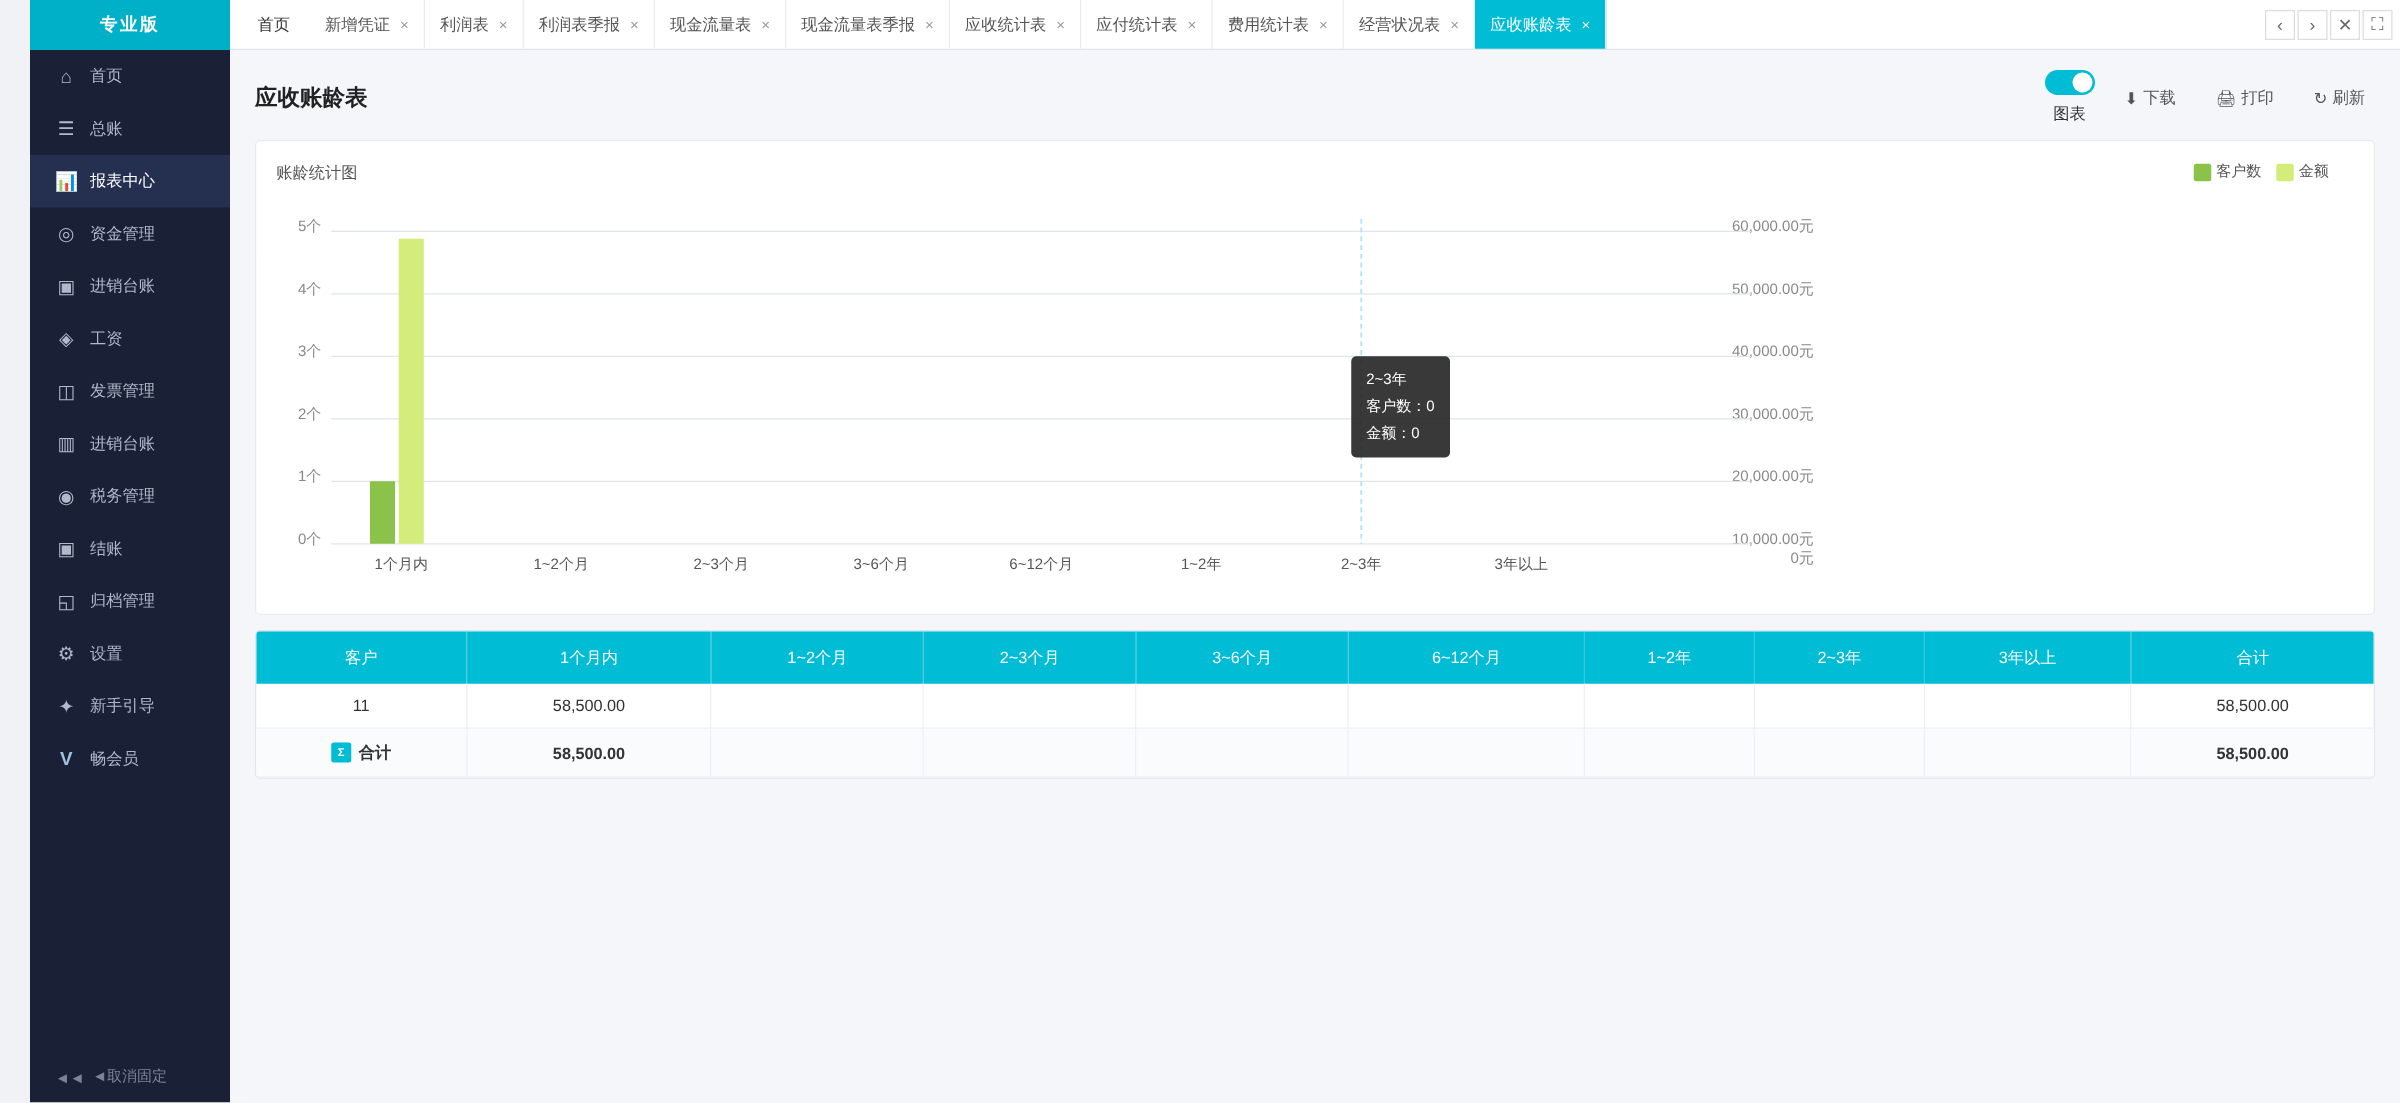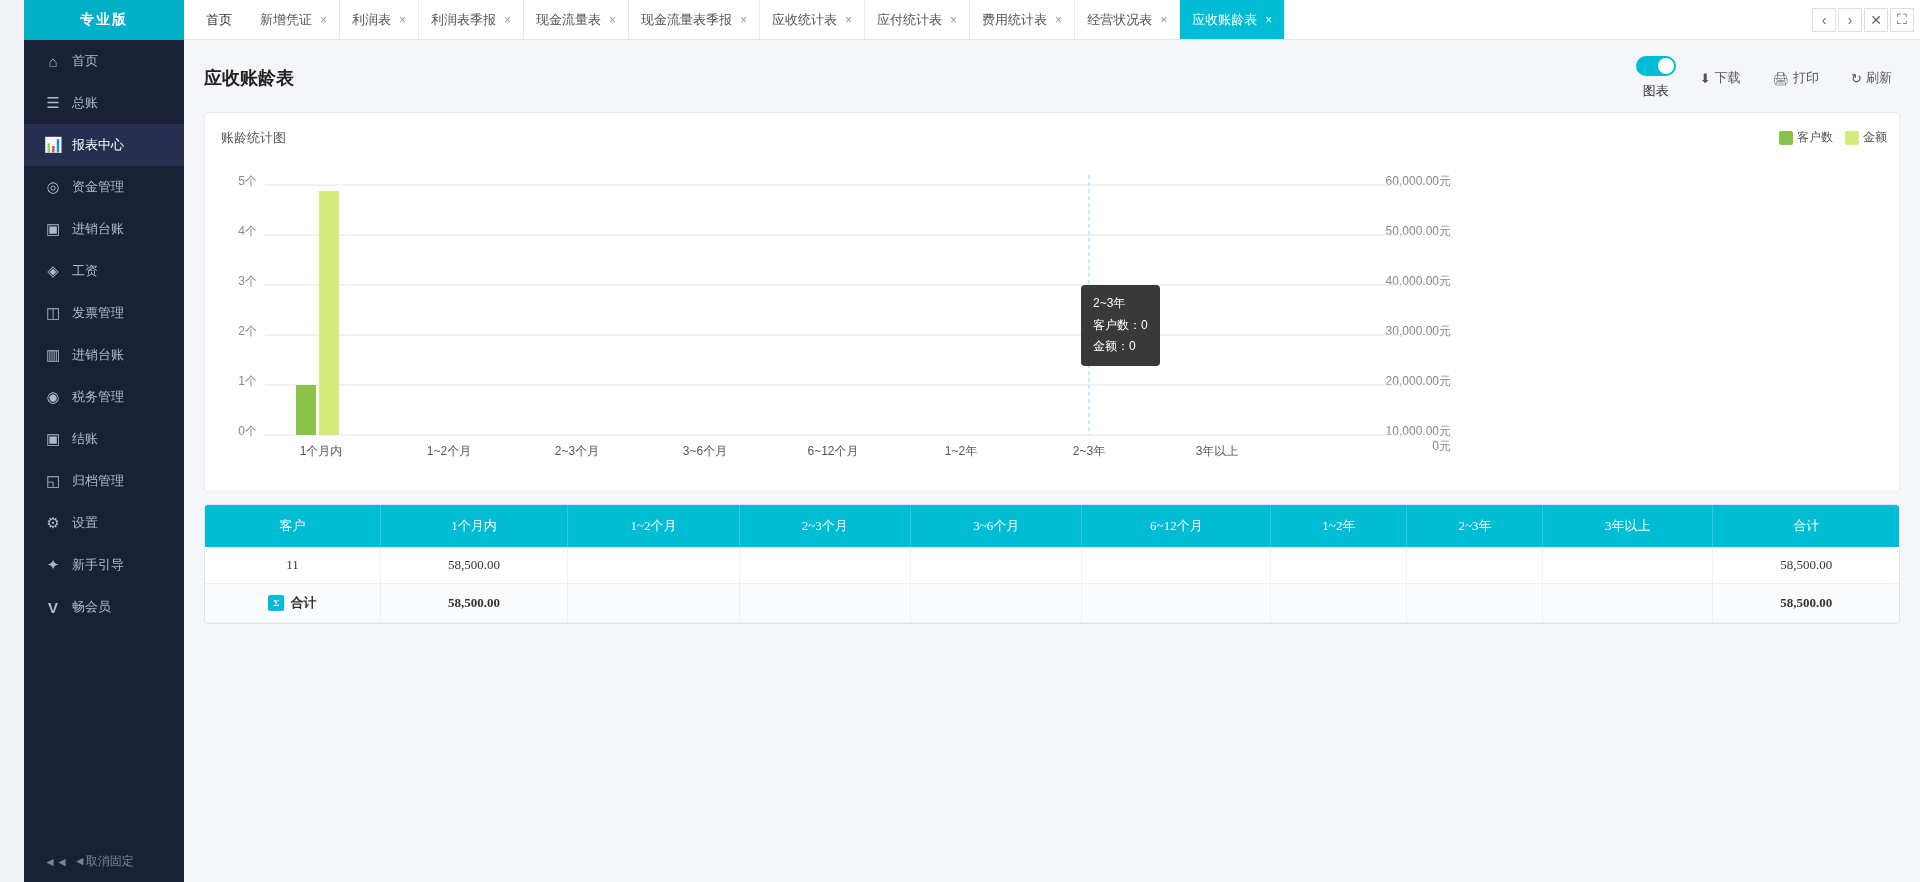--- a/index.html
+++ b/index.html
@@ -178,21 +178,21 @@
       background: #fff;
       border: 1px solid #e8ecf2;
       border-radius: 4px;
       padding: 16px;
       position: relative;
     }
     .chart-title { font-size: 13px; color: #555; margin-bottom: 8px; }
     .chart-legend {
       position: absolute;
       top: 16px;
-      right: 12px;
+      right: 36px;
       display: flex;
       align-items: center;
       gap: 12px;
       font-size: 12px;
       color: #555;
     }
     .legend-item { display: flex; align-items: center; gap: 4px; }
     .legend-dot { width: 14px; height: 14px; border-radius: 2px; }
 
     
@@ -214,21 +214,20 @@
     
     .data-table {
       background: #fff;
       border-radius: 4px;
       overflow: hidden;
       border: 1px solid #e0e4ed;
     }
     .data-table table {
       width: 100%;
       border-collapse: collapse;
-      font-family: Liberation Serif, serif;
     }
     .data-table thead tr {
       background: #00bcd4;
       color: #fff;
     }
     .data-table thead th {
       padding: 12px 8px;
       text-align: center;
       font-weight: normal;
       font-size: 13px;

